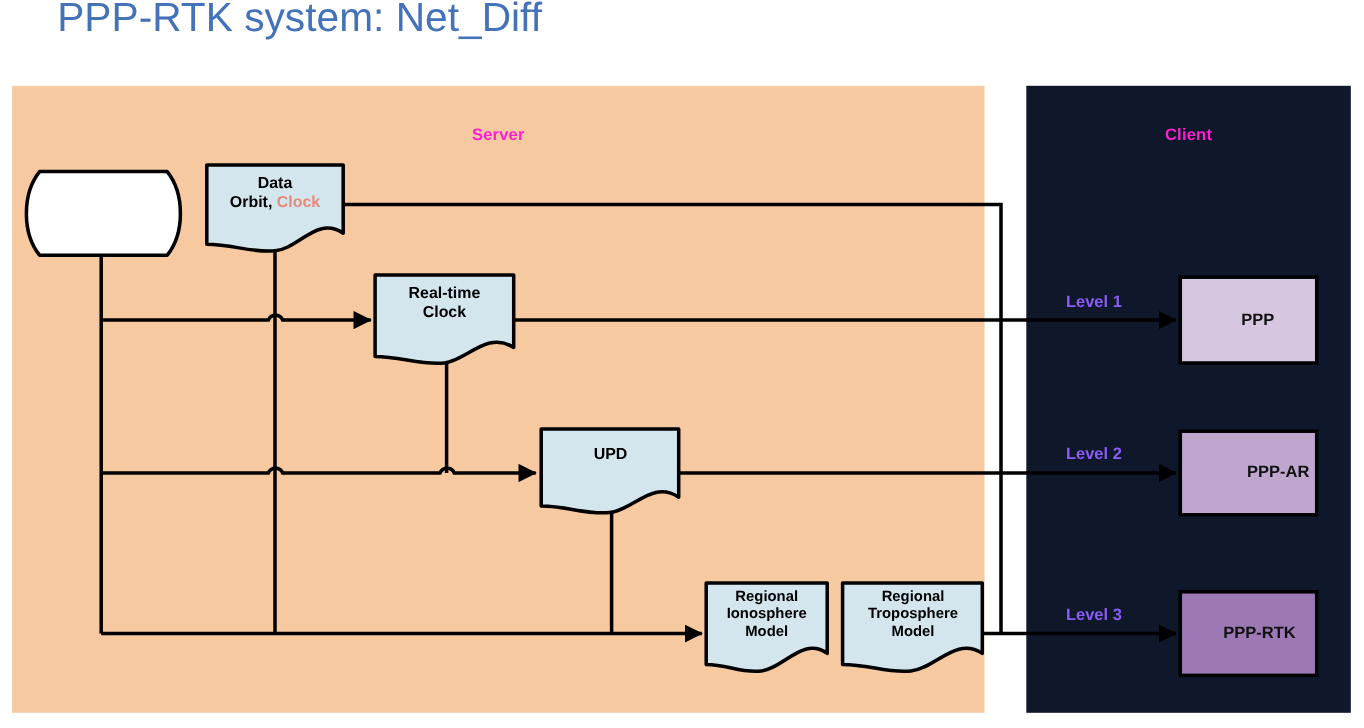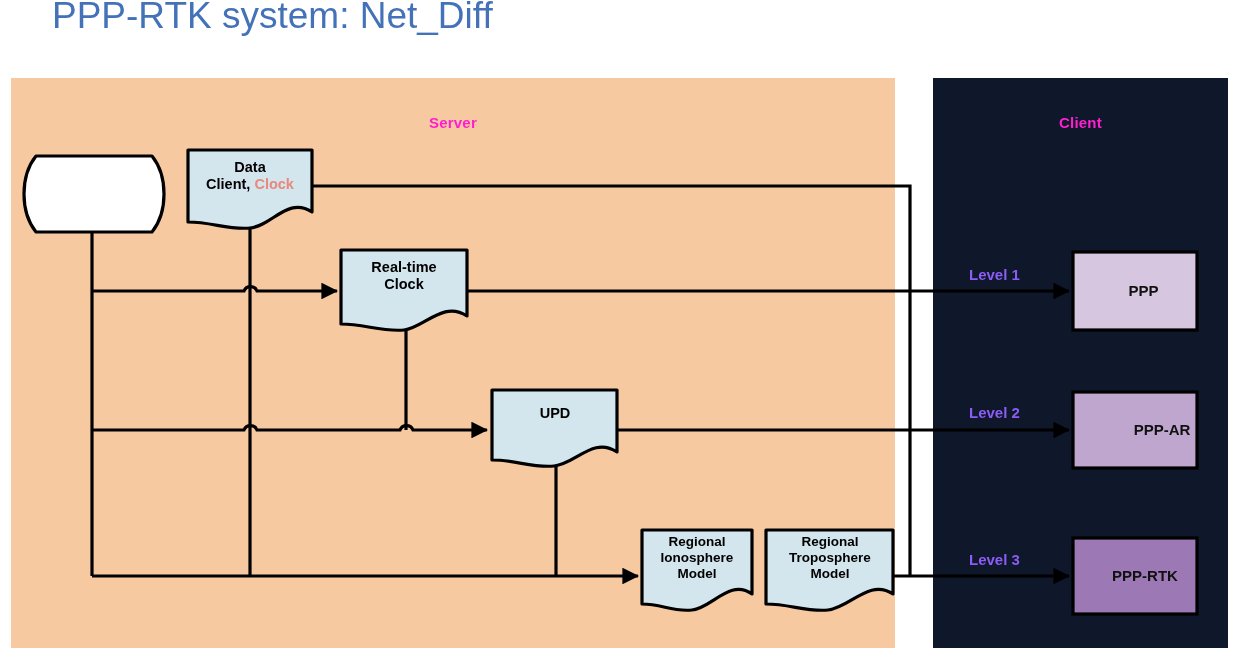--- a/index.html
+++ b/index.html
@@ -193,21 +193,21 @@
              Z" fill="#D3E6EE" stroke="#000000" stroke-width="3.2" stroke-linejoin="round"></path>
 
     <rect x="1073" y="252" width="124" height="78" fill="#D6C6DF" stroke="#000000" stroke-width="3.2"></rect>
     <rect x="1073" y="392" width="124" height="76" fill="#BFA6CF" stroke="#000000" stroke-width="3.2"></rect>
     <rect x="1073" y="538" width="124" height="76" fill="#9C78B5" stroke="#000000" stroke-width="3.2"></rect>
   </svg>
 
 
   <div class="node-label" style="left:186px; top:159px; width:128px;">
     <div>Data</div>
-    <div><span>Client, </span><span class="accent-clock">Clock</span></div>
+    <div><span>Orbit, </span><span class="accent-clock">Clock</span></div>
   </div>
 
   <div class="node-label" style="left:340px; top:259px; width:128px;">
     <div>Real-time</div>
     <div>Clock</div>
   </div>
 
   <div class="node-label" style="left:492px; top:405px; width:126px;">
     <div>UPD</div>
   </div>

